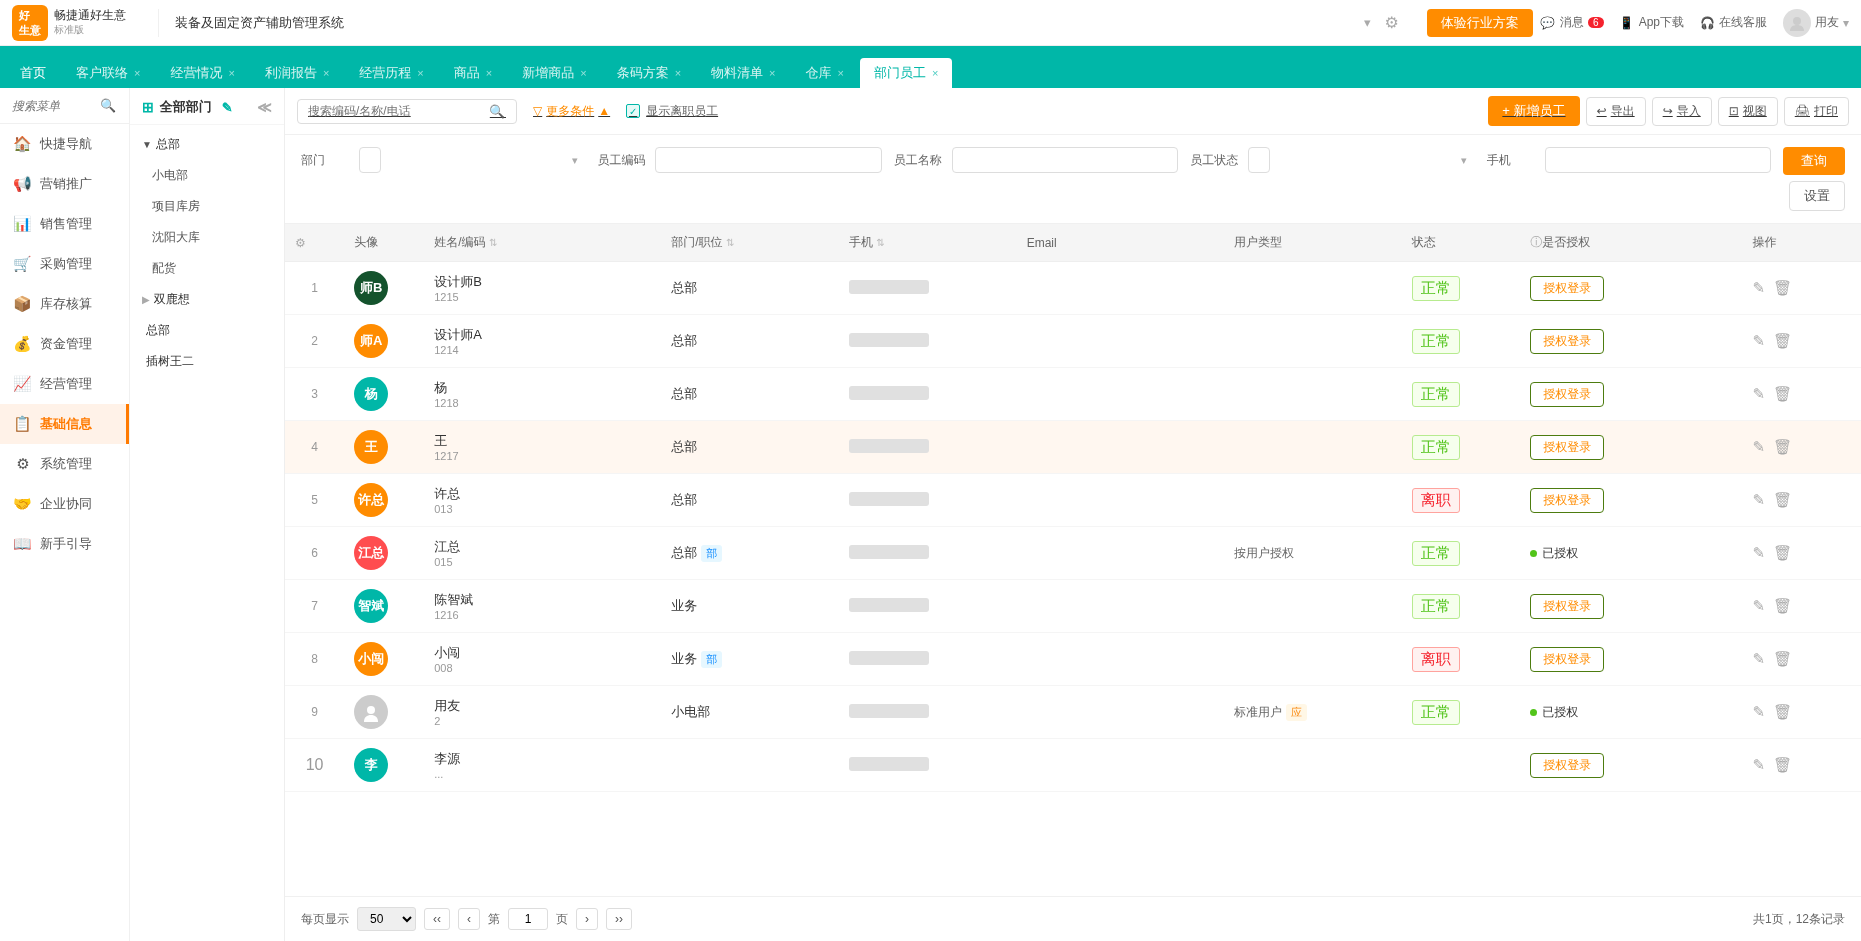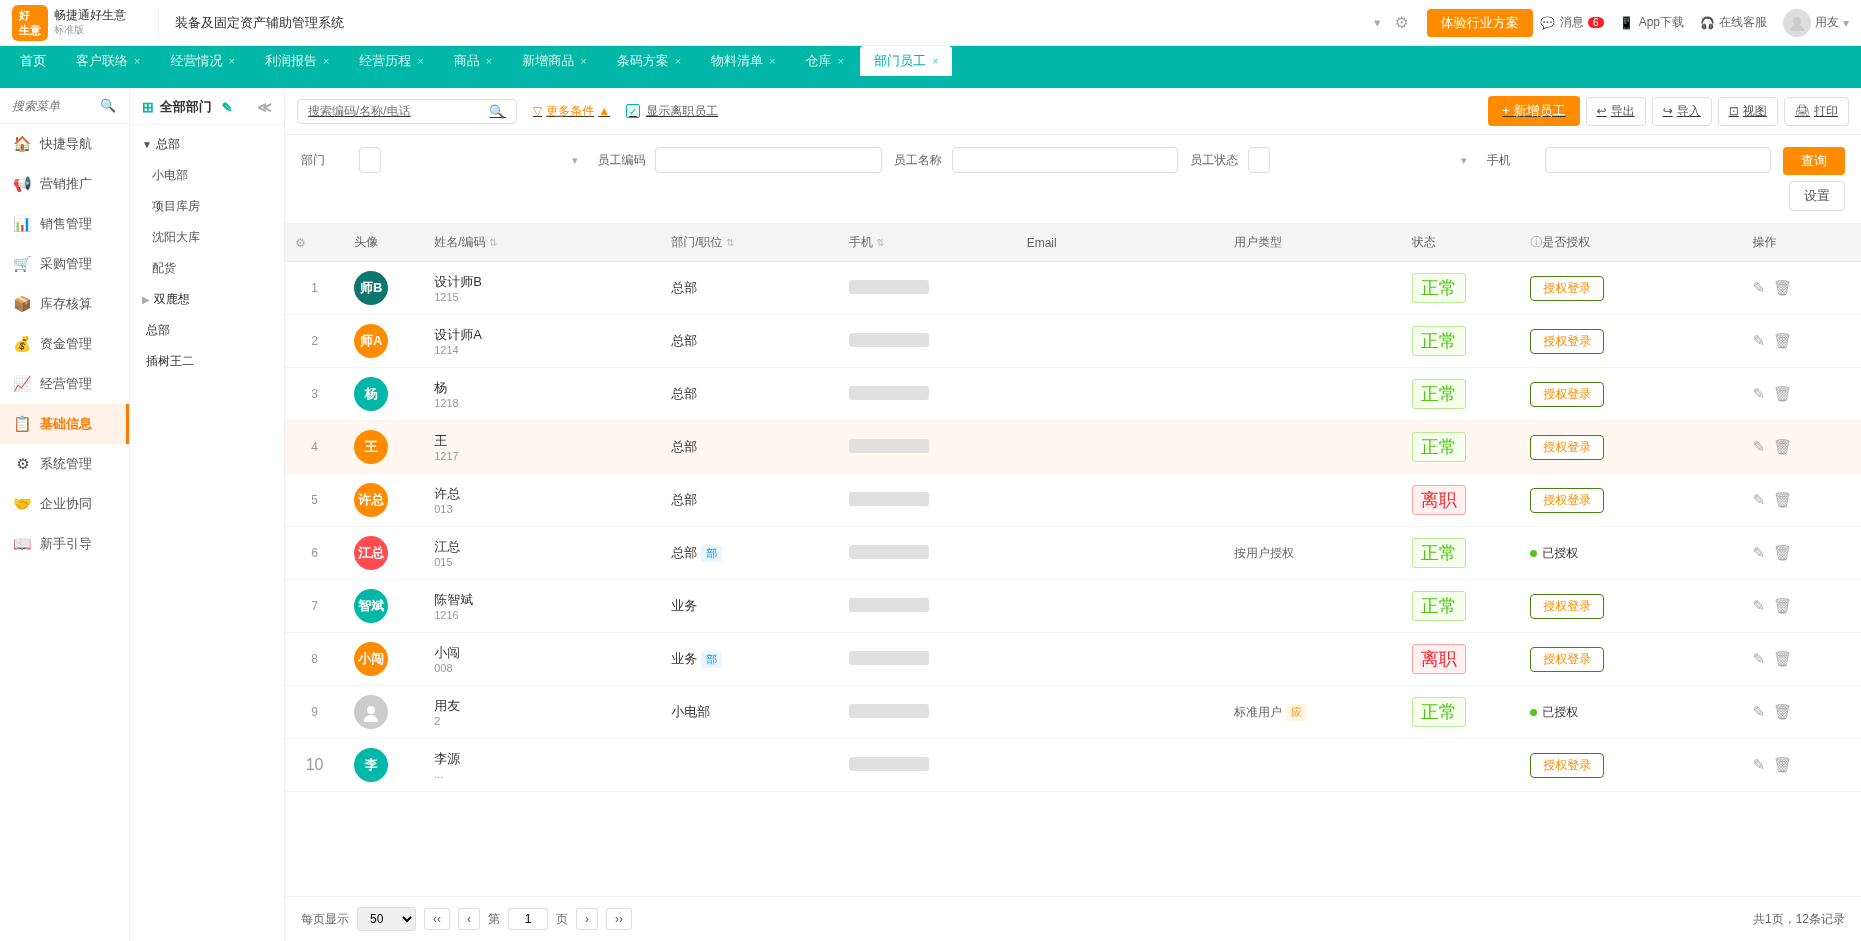--- a/index.html
+++ b/index.html
@@ -12,21 +12,21 @@
     .logo-text { font-size: 12px; color: #333; line-height: 1.3; }
     .logo-sub { font-size: 10px; color: #999; }
     .system-title { font-size: 13px; color: #333; flex: 1; }
     .top-bar-actions { display: flex; align-items: center; gap: 16px; margin-left: auto; }
     .top-action { display: flex; align-items: center; gap: 4px; color: #666; font-size: 12px; cursor: pointer; }
     .badge { background: #f5222d; color: #fff; border-radius: 10px; padding: 0 5px; font-size: 10px; min-width: 16px; text-align: center; }
     .btn-trial { background: #ff8c00; color: #fff; border: none; border-radius: 4px; padding: 5px 14px; font-size: 13px; cursor: pointer; }
     .user-avatar { width: 28px; height: 28px; border-radius: 50%; background: #ddd; display: flex; align-items: center; justify-content: center; font-size: 11px; color: #666; }
 
     
-    .nav-tabs { display: flex; align-items: flex-start; background: #00b7a8; height: 42px; padding: 0 6px; gap: 2px; overflow: hidden; }
+    .nav-tabs { display: flex; align-items: flex-end; background: #00b7a8; height: 42px; padding: 0 6px; gap: 2px; overflow: hidden; }
     .nav-tab { display: flex; align-items: center; gap: 4px; padding: 6px 14px; color: rgba(255,255,255,0.85); border-radius: 4px 4px 0 0; cursor: pointer; font-size: 13px; white-space: nowrap; }
     .nav-tab.active { background: #fff; color: #00b7a8; }
     .nav-tab .close-x { font-size: 11px; opacity: 0.7; margin-left: 2px; }
     .nav-tab-home { color: #fff; font-weight: 500; }
 
     
     .main-layout { display: flex; height: calc(941px - 46px - 42px); }
 
     
     .sidebar { width: 130px; background: #fff; border-right: 1px solid #f0f0f0; display: flex; flex-direction: column; overflow-y: auto; flex-shrink: 0; }
@@ -76,21 +76,21 @@
     .table-wrap { flex: 1; overflow-y: auto; background: #fff; }
     table { width: 100%; border-collapse: collapse; }
     thead tr { background: #f5f5f5; }
     th { padding: 10px 10px; font-size: 12px; color: #666; font-weight: 500; text-align: left; border-bottom: 1px solid #eee; white-space: nowrap; }
     td { padding: 9px 10px; font-size: 13px; color: #333; border-bottom: 1px solid #f5f5f5; vertical-align: middle; }
     tr.highlighted { background: #fff7f0; }
     .avatar-circle { width: 34px; height: 34px; border-radius: 50%; display: flex; align-items: center; justify-content: center; color: #fff; font-size: 13px; font-weight: 600; flex-shrink: 0; }
     .name-col { display: flex; flex-direction: column; }
     .emp-name { font-size: 13px; color: #333; }
     .emp-code { font-size: 11px; color: #999; }
-    .status-badge { display: inline-block; border-radius: 3px; padding: 2px 8px; font-size: 18px; }
+    .status-badge { display: inline-block; border-radius: 3px; padding: 2px 8px; font-size: 15px; }
     .status-normal { background: #f6ffed; color: #52c41a; border: 1px solid #b7eb8f; }
     .status-resign { background: #fff1f0; color: #f5222d; border: 1px solid #ffa39e; }
     .auth-btn { border: 1px solid #4d7c0f; color: #ff8c00; background: #fff; border-radius: 4px; padding: 3px 12px; font-size: 12px; cursor: pointer; white-space: nowrap; }
     .authorized-dot { display: flex; align-items: center; gap: 5px; font-size: 12px; color: #333; }
     .dot-green { width: 7px; height: 7px; border-radius: 50%; background: #52c41a; }
     .user-type { font-size: 12px; color: #666; }
     .action-btns { display: flex; align-items: center; gap: 8px; }
     .act-edit { color: #aaa; cursor: pointer; font-size: 15px; }
     .act-del { color: #aaa; cursor: pointer; font-size: 15px; }
     .blurred-text { background: #e0e0e0; border-radius: 3px; height: 14px; display: inline-block; }
@@ -114,21 +114,21 @@
     <div class="logo-icon">好<br>生意</div>
     <div>
       <div class="logo-text">畅捷通好生意</div>
       <div class="logo-sub">标准版</div>
     </div>
   </div>
   <div style="width:1px;height:28px;background:#f0f0f0;margin:0 8px;"></div>
   <span class="system-title">装备及固定资产辅助管理系统</span>
   <span style="color:#aaa;cursor:pointer;margin-left:4px;">▾</span>
   <span style="color:#aaa;cursor:pointer;margin-left:6px;font-size:16px;">⚙</span>
-  <button class="btn-trial" style="margin-left:10px;">体验行业方案</button>
+  <button class="btn-trial" style="margin-left:20px;">体验行业方案</button>
 
   <div class="top-bar-actions">
     <div class="top-action">
       <span>💬</span>
       <span>消息</span>
       <span class="badge">6</span>
     </div>
     <div class="top-action">
       <span>📱</span>
       <span>App下载</span>
@@ -335,21 +335,21 @@
               <th style="width:150px;">
                 <span style="color:#aaa;font-size:12px;">ⓘ</span>是否授权
               </th>
               <th style="width:80px;">操作</th>
             </tr>
           </thead>
           <tbody id="emp-tbody">
           <tr>
                 <td style="text-align: center; color: rgb(153, 153, 153); font-size: 12px;">1</td>
                 <td>
-                  <div class="avatar-circle" style="background:#0f766e;">师B</div>
+                  <div class="avatar-circle" style="background:#14532d;">师B</div>
                 </td>
                 <td>
                   <div class="name-col">
     <span class="emp-name">设计师B</span>
     <span class="emp-code">1215</span>
   </div>
                 </td>
                 <td><span>总部</span></td>
                 <td><span class="blurred-text" style="width:80px;"></span></td>
                 <td></td>

